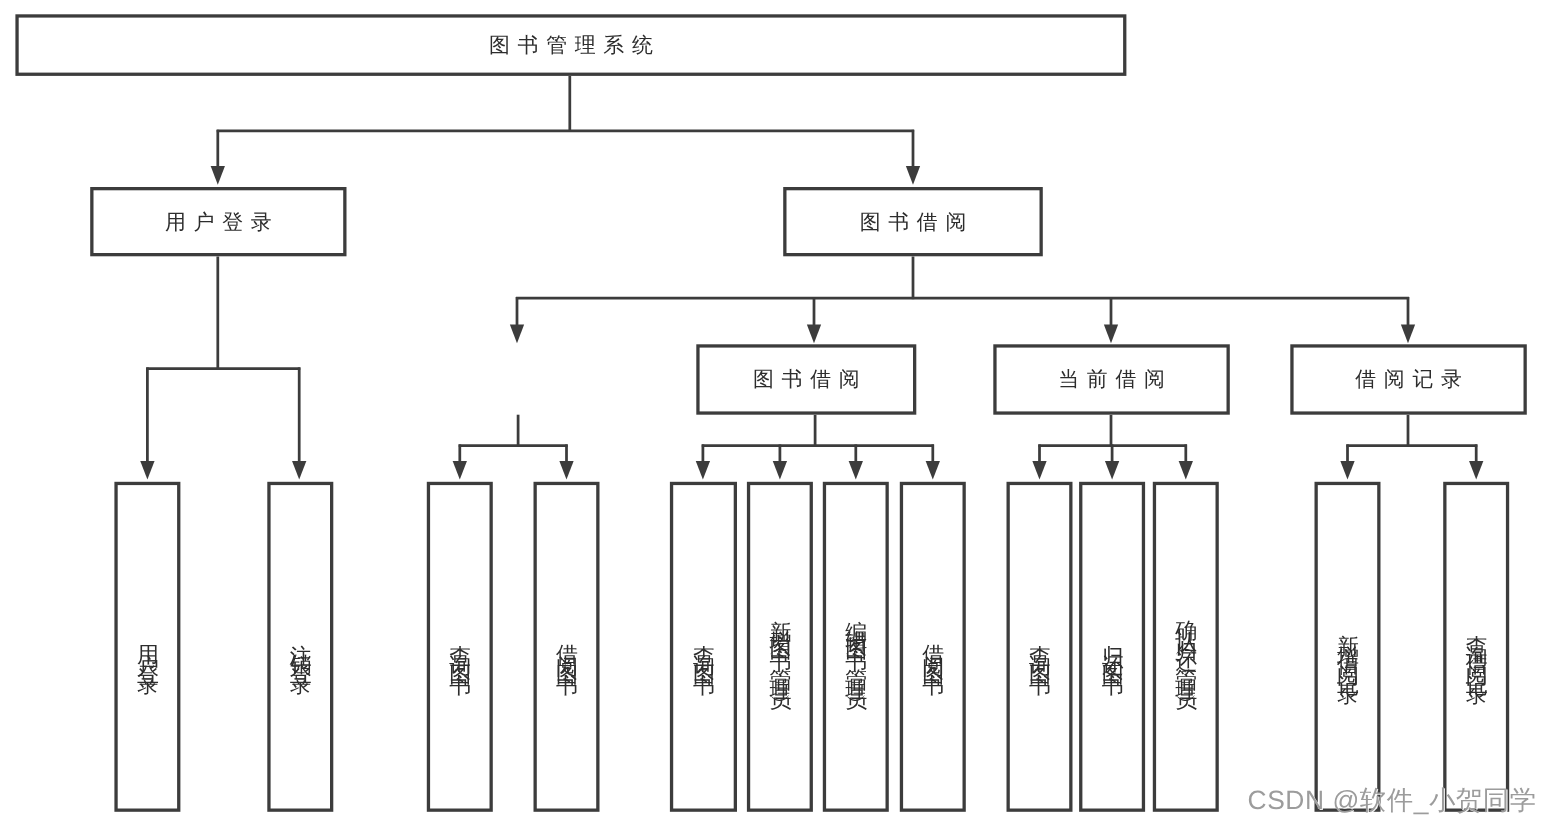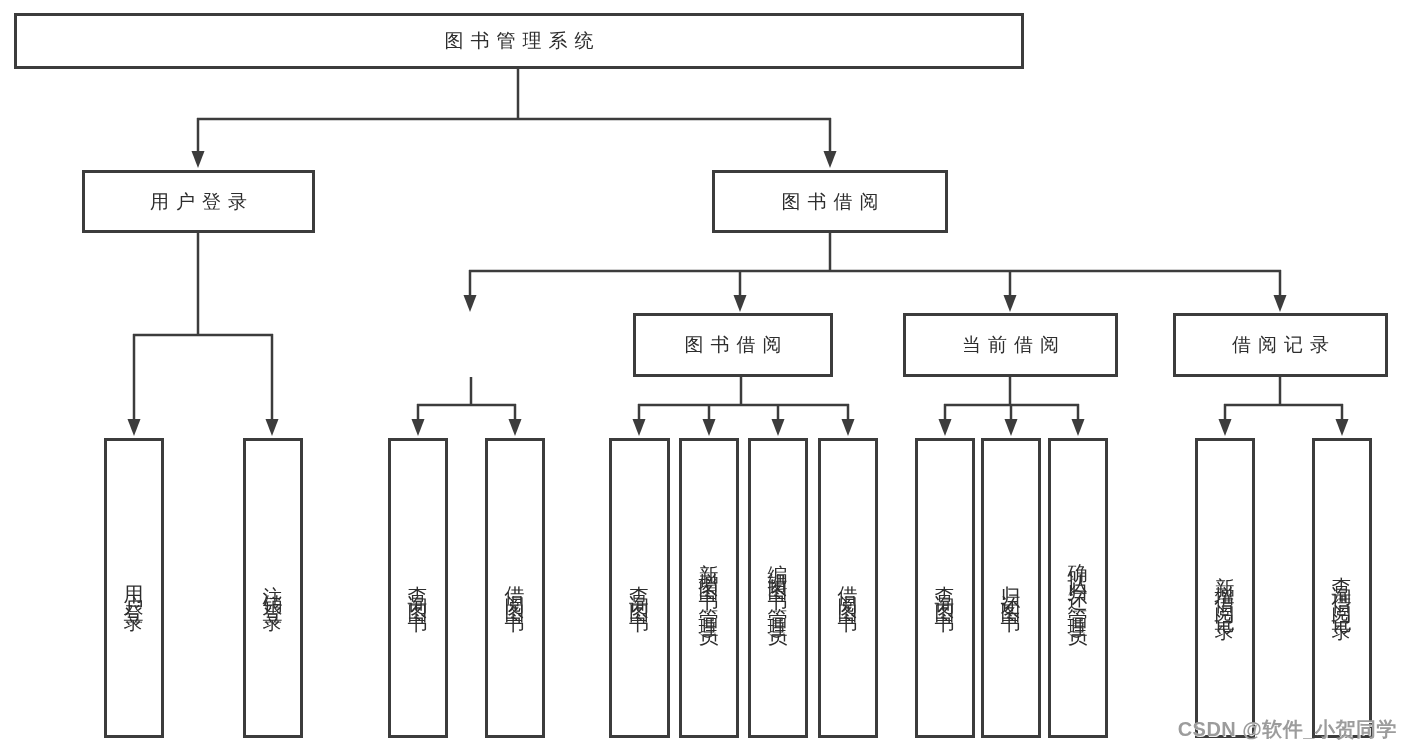--- a/index.html
+++ b/index.html
@@ -45,27 +45,26 @@
     writing-mode:vertical-rl;
     text-orientation:mixed;
     font-size:20px;
     letter-spacing:9px;
     line-height:1;
     z-index:2;
   }
   .watermark{
     position:absolute;
     right:8px;bottom:4px;
-    font-size:20px;
+    font-size:24px;
     color:var(--wm);
     letter-spacing:0.5px;
     text-shadow:1px 1px 0 rgba(255,255,255,0.9);
     z-index:5;
     white-space:nowrap;
-    font-weight:bold;
   }
 </style>
 </head>
 <body>
 
 <div class="canvas">
 
   <svg class="connectors" viewBox="0 0 1405 747" xmlns="http://www.w3.org/2000/svg">
     <g stroke="#3c3c3c" stroke-width="2.5" fill="none">
 

